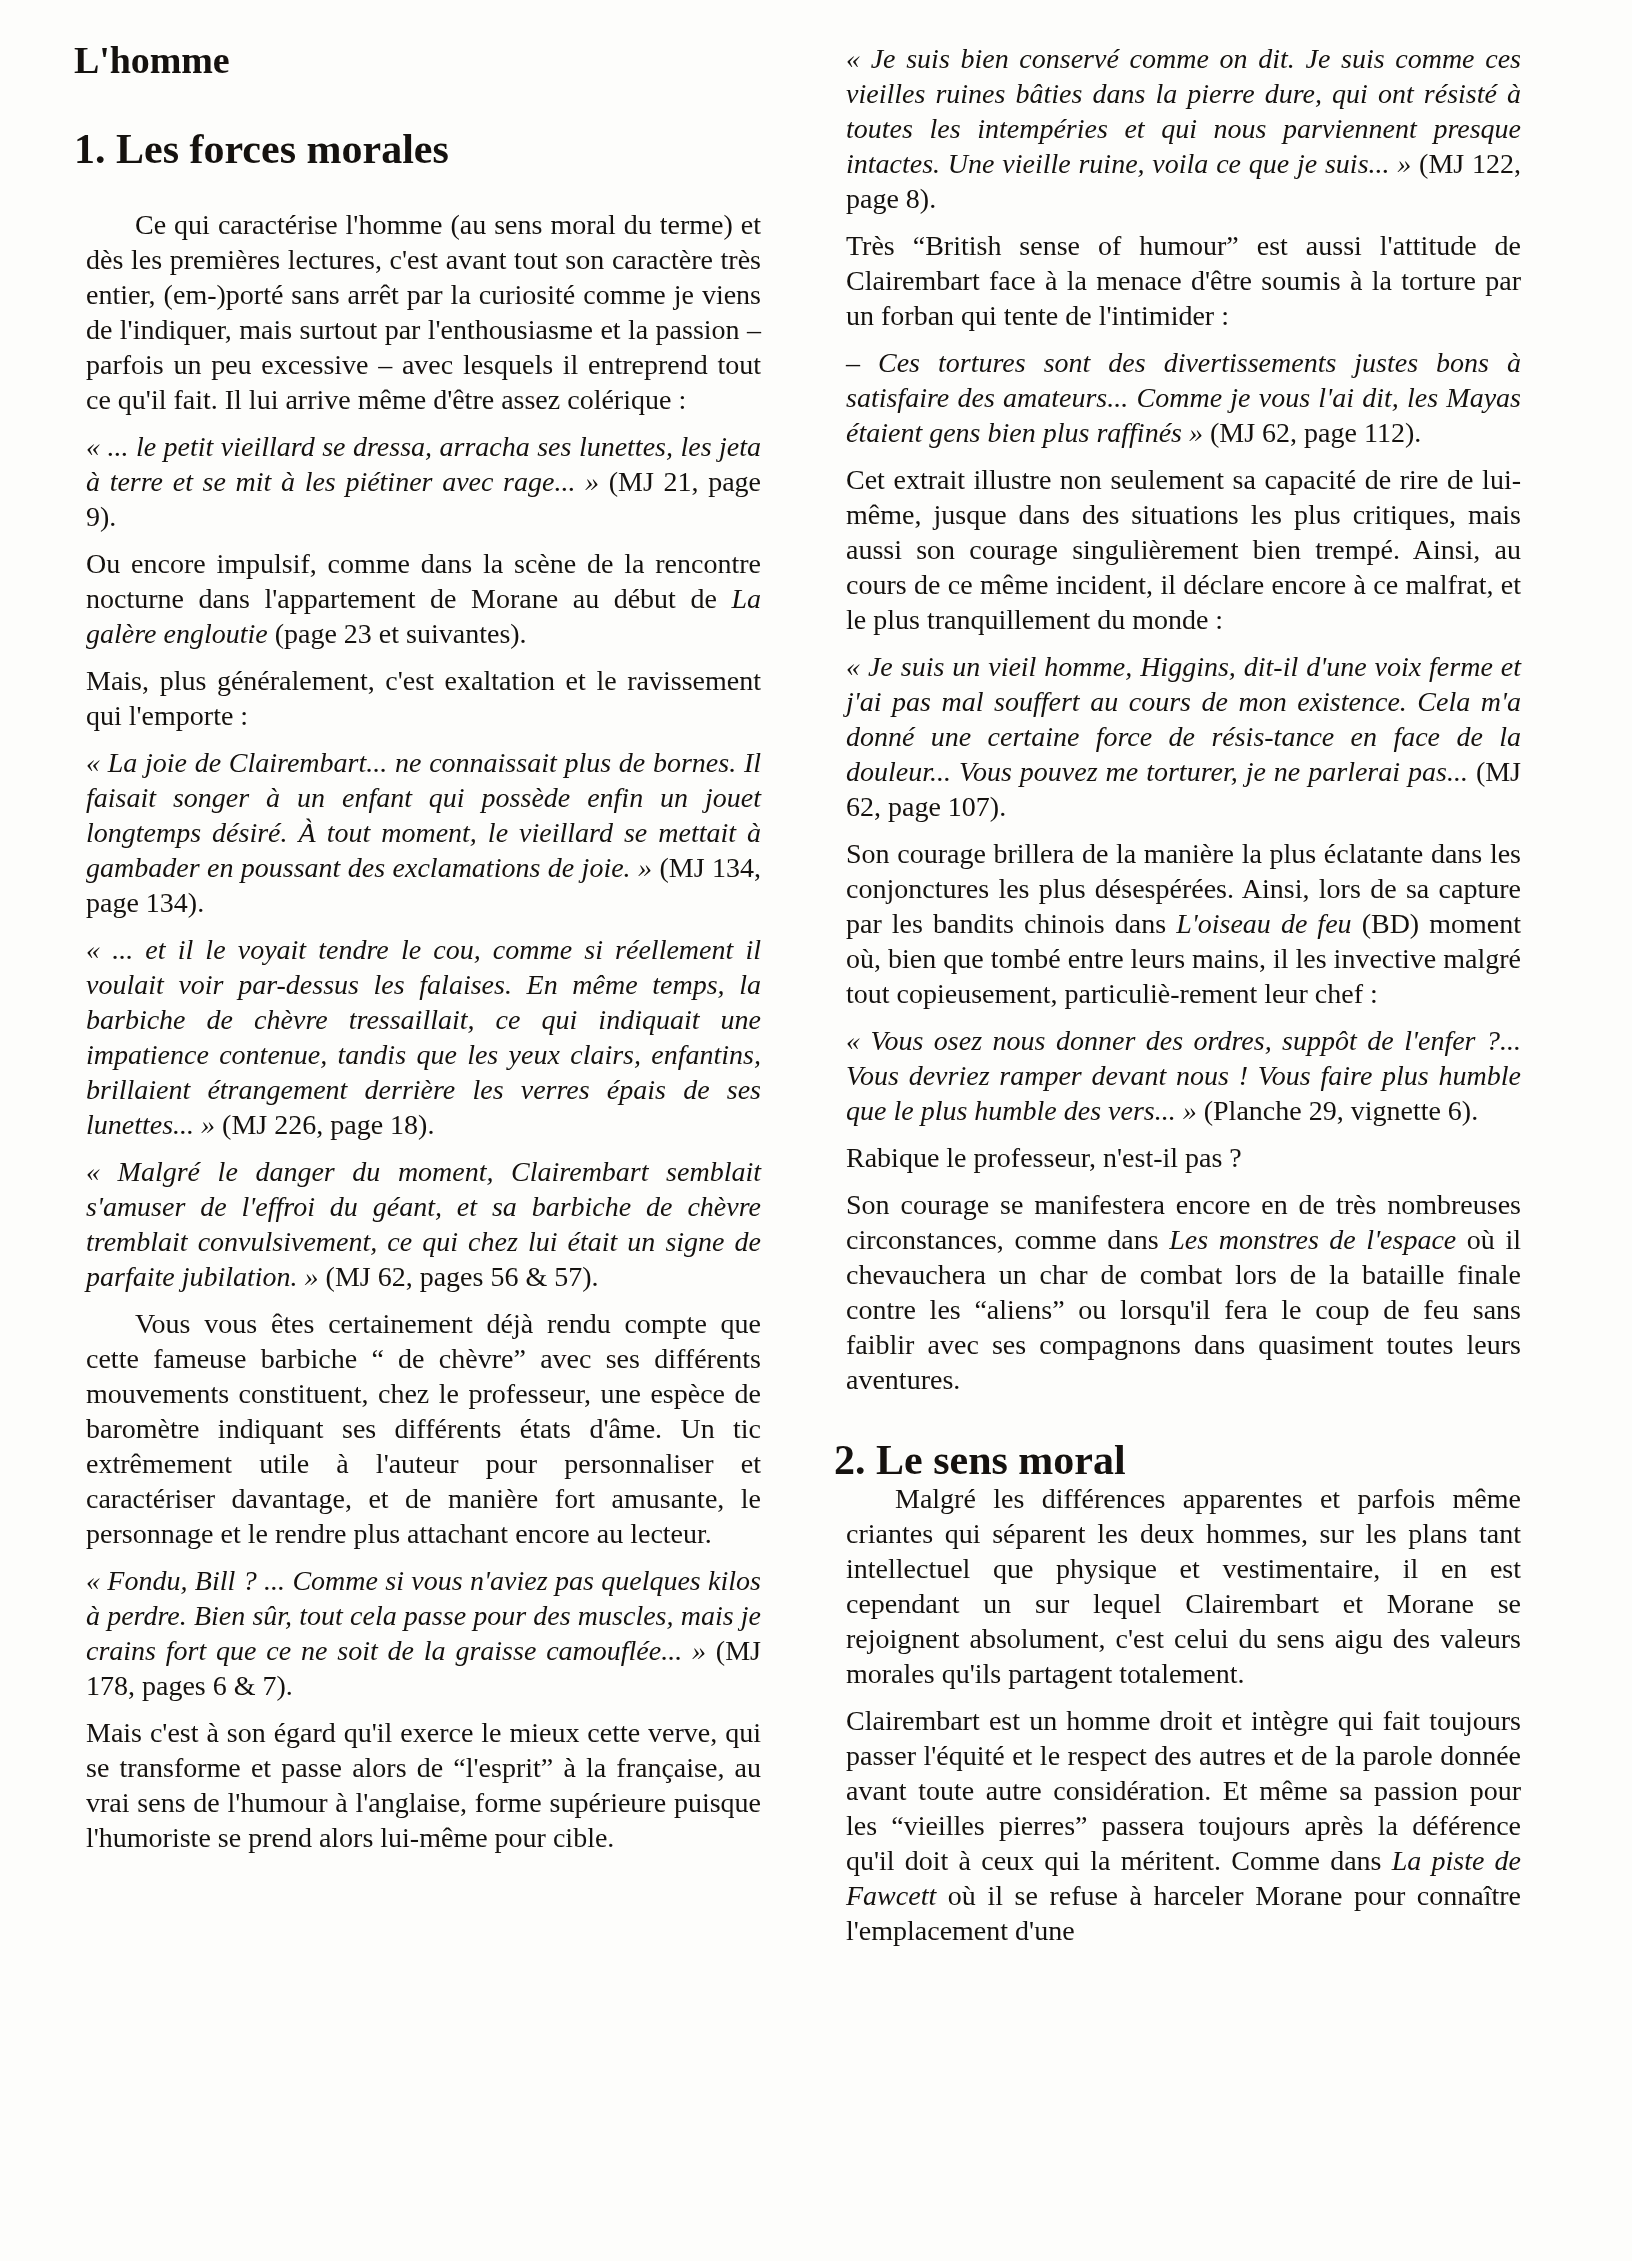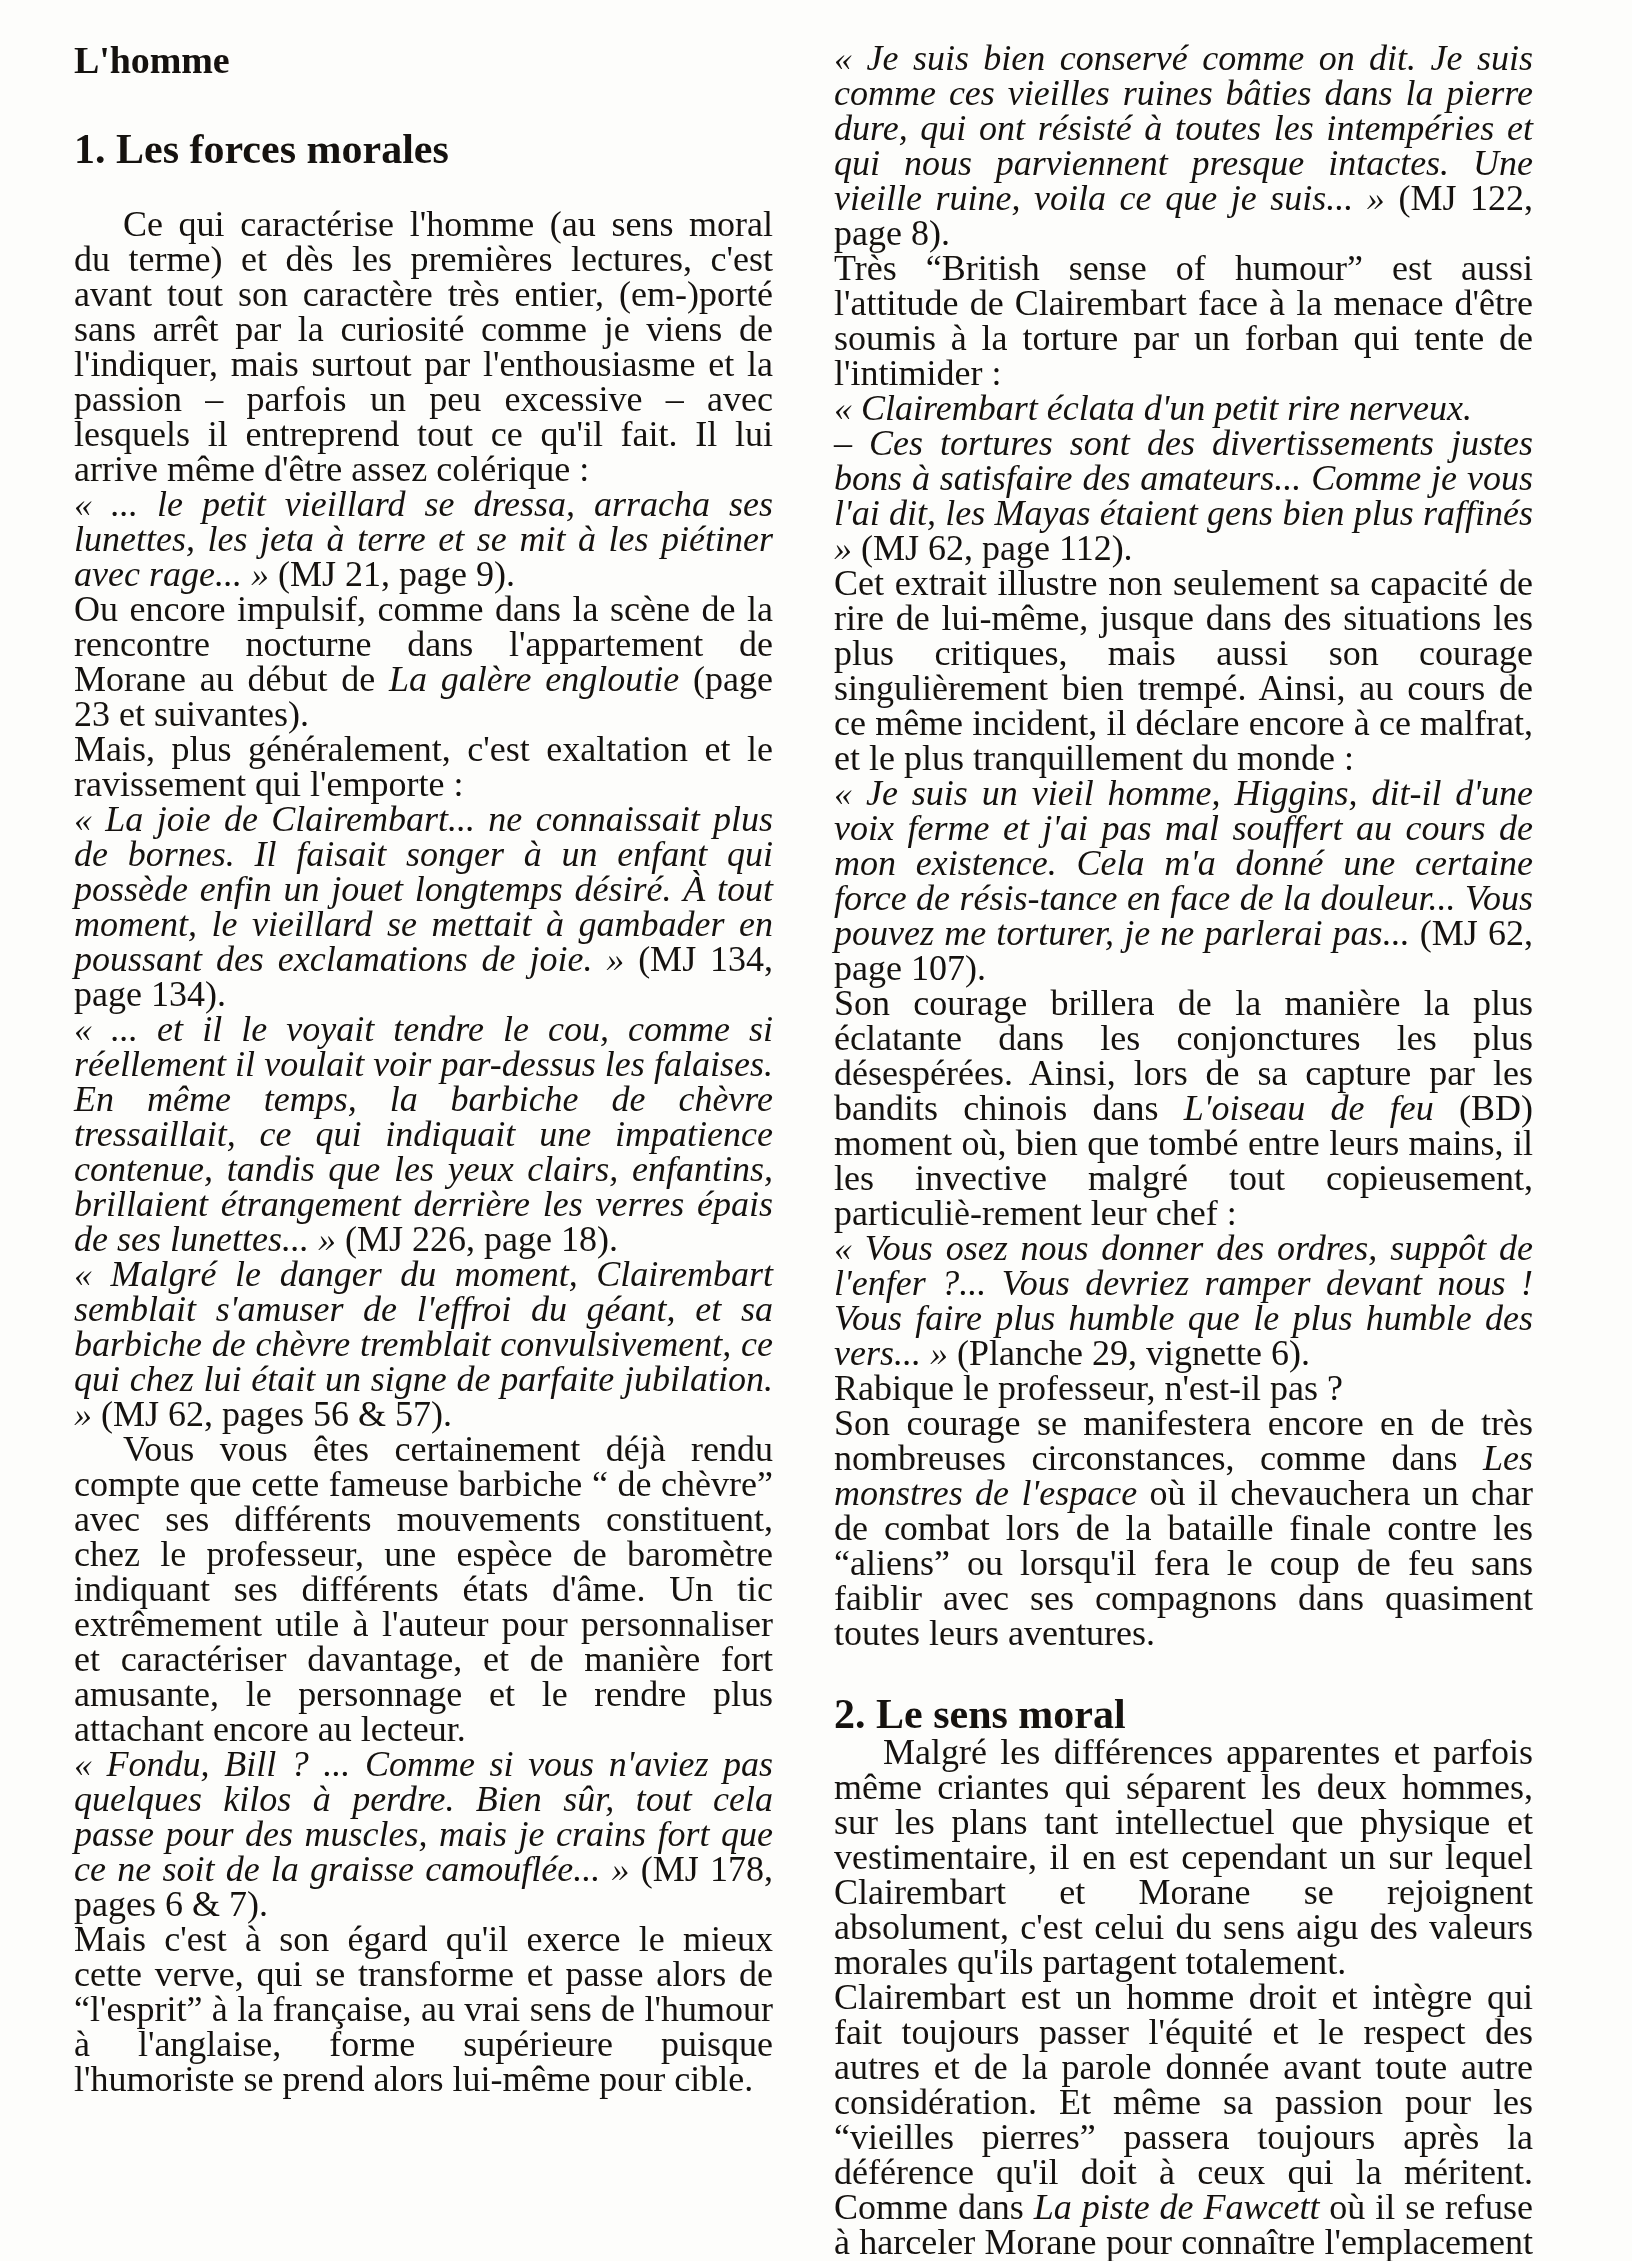--- a/index.html
+++ b/index.html
@@ -47,23 +47,23 @@
     font-weight: bold;
     margin: 49px 0 0 0;
     padding: 0;
     line-height: 1.0;
   }
   h2.section-head.second {
     margin: 42px 0 0 0;
   }
 
   p.para {
-    font-size: 36px;
+    font-size: 28px;
     line-height: 35px;
-    margin: 0;
+    margin: 12px;
     padding: 0;
     text-align: justify;
     text-justify: inter-word;
     hyphens: none;
   }
   p.para + p.para { margin-top: 0; }
   p.indent { text-indent: 49px; }
   p.gap { margin-top: 34px; }
   p.first-after-head { margin-top: 37px; }
   .ital { font-style: italic; }
@@ -91,21 +91,20 @@
           <p class="para indent gap"><span class="">Vous vous êtes certainement déjà rendu compte que cette fameuse barbiche “ de chèvre” avec ses différents mouvements constituent, chez le professeur, une espèce de baromètre indiquant ses différents états d'âme. Un tic extrêmement utile à l'auteur pour personnaliser et caractériser davantage, et de manière fort amusante, le personnage et le rendre plus attachant encore au lecteur.</span></p>
           <p class="para"><span class="ital">« Fondu, Bill ? ... Comme si vous n'aviez pas quelques kilos à perdre. Bien sûr, tout cela passe pour des muscles, mais je crains fort que ce ne soit de la graisse camouflée... »</span><span class=""> (MJ 178, pages 6 &amp; 7).</span></p>
           <p class="para"><span class="">Mais c'est à son égard qu'il exerce le mieux cette verve, qui se transforme et passe alors de “l'esprit” à la française, au vrai sens de l'humour à l'anglaise, forme supérieure puisque l'humoriste se prend alors lui-même pour cible.</span></p>
         </div>
     </div>
 
     <div class="col col-right">
       <div id="right-body">
           <p class="para"><span class="ital">« Je suis bien conservé comme on dit. Je suis comme ces vieilles ruines bâties dans la pierre dure, qui ont résisté à toutes les intempéries et qui nous parviennent presque intactes. Une vieille ruine, voila ce que je suis... »</span><span class=""> (MJ 122, page 8).</span></p>
           <p class="para"><span class="">Très “British sense of humour” est aussi l'attitude de Clairembart face à la menace d'être soumis à la torture par un forban qui tente de l'intimider :</span></p>
-          <p class="para"><span class="ital">« Clairembart éclata d'un petit rire nerveux.</span></p>
           <p class="para"><span class="ital">– Ces tortures sont des divertissements justes bons à satisfaire des amateurs... Comme je vous l'ai dit, les Mayas étaient gens bien plus raffinés »</span><span class=""> (MJ 62, page 112).</span></p>
           <p class="para gap"><span class="">Cet extrait illustre non seulement sa capacité de rire de lui-même, jusque dans des situations les plus critiques, mais aussi son courage singulièrement bien trempé. Ainsi, au cours de ce même incident, il déclare encore à ce malfrat, et le plus tranquillement du monde :</span></p>
           <p class="para"><span class="ital">« Je suis un vieil homme, Higgins, dit-il d'une voix ferme et j'ai pas mal souffert au cours de mon existence. Cela m'a donné une certaine force de résis-tance en face de la douleur... Vous pouvez me torturer, je ne parlerai pas...</span><span class=""> (MJ 62, page 107).</span></p>
           <p class="para gap"><span class="">Son courage brillera de la manière la plus éclatante dans les conjonctures les plus désespérées. Ainsi, lors de sa capture par les bandits chinois dans </span><span class="ital">L'oiseau de feu</span><span class=""> (BD) moment où, bien que tombé entre leurs mains, il les invective malgré tout copieusement, particuliè-rement leur chef :</span></p>
           <p class="para"><span class="ital">« Vous osez nous donner des ordres, suppôt de l'enfer ?... Vous devriez ramper devant nous ! Vous faire plus humble que le plus humble des vers... »</span><span class=""> (Planche 29, vignette 6).</span></p>
           <p class="para"><span class="">Rabique le professeur, n'est-il pas ?</span></p>
           <p class="para gap"><span class="">Son courage se manifestera encore en de très nombreuses circonstances, comme dans </span><span class="ital">Les monstres de l'espace</span><span class=""> où il chevauchera un char de combat lors de la bataille finale contre les “aliens” ou lorsqu'il fera le coup de feu sans faiblir avec ses compagnons dans quasiment toutes leurs aventures.</span></p>
         </div>
       <h2 class="section-head second">2. Le sens moral</h2>
       <div id="right-body-2">

